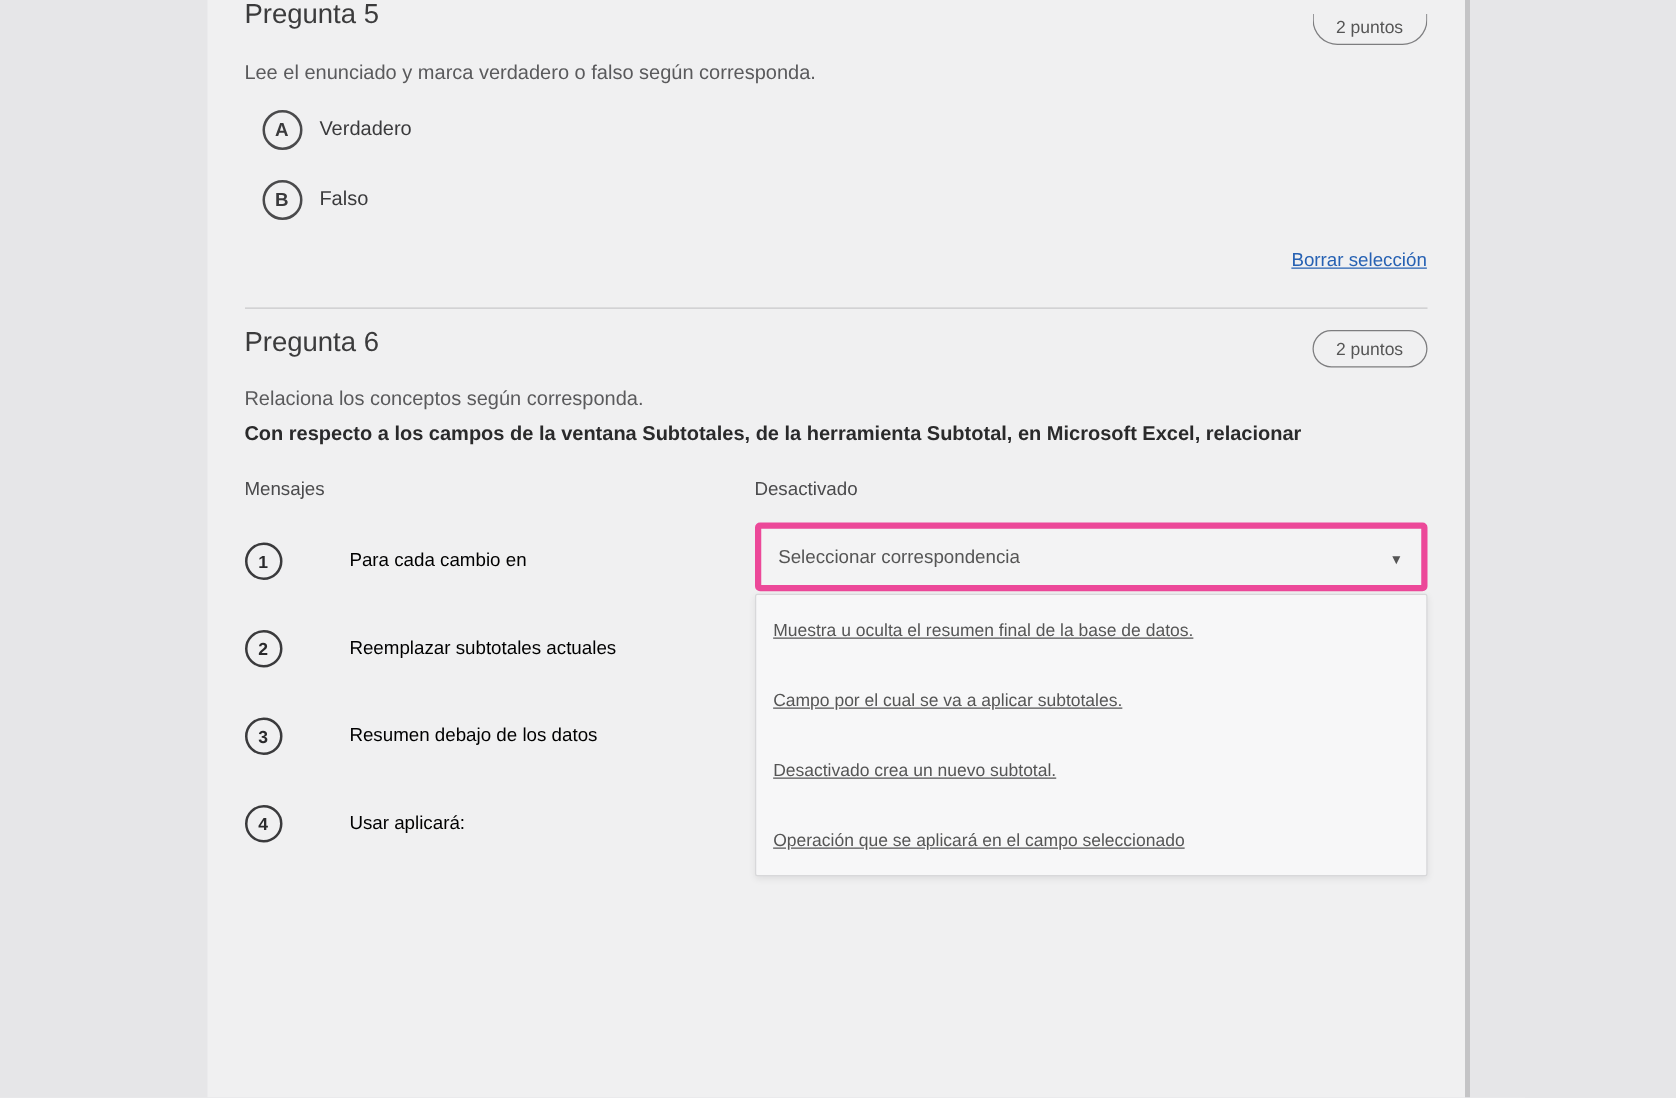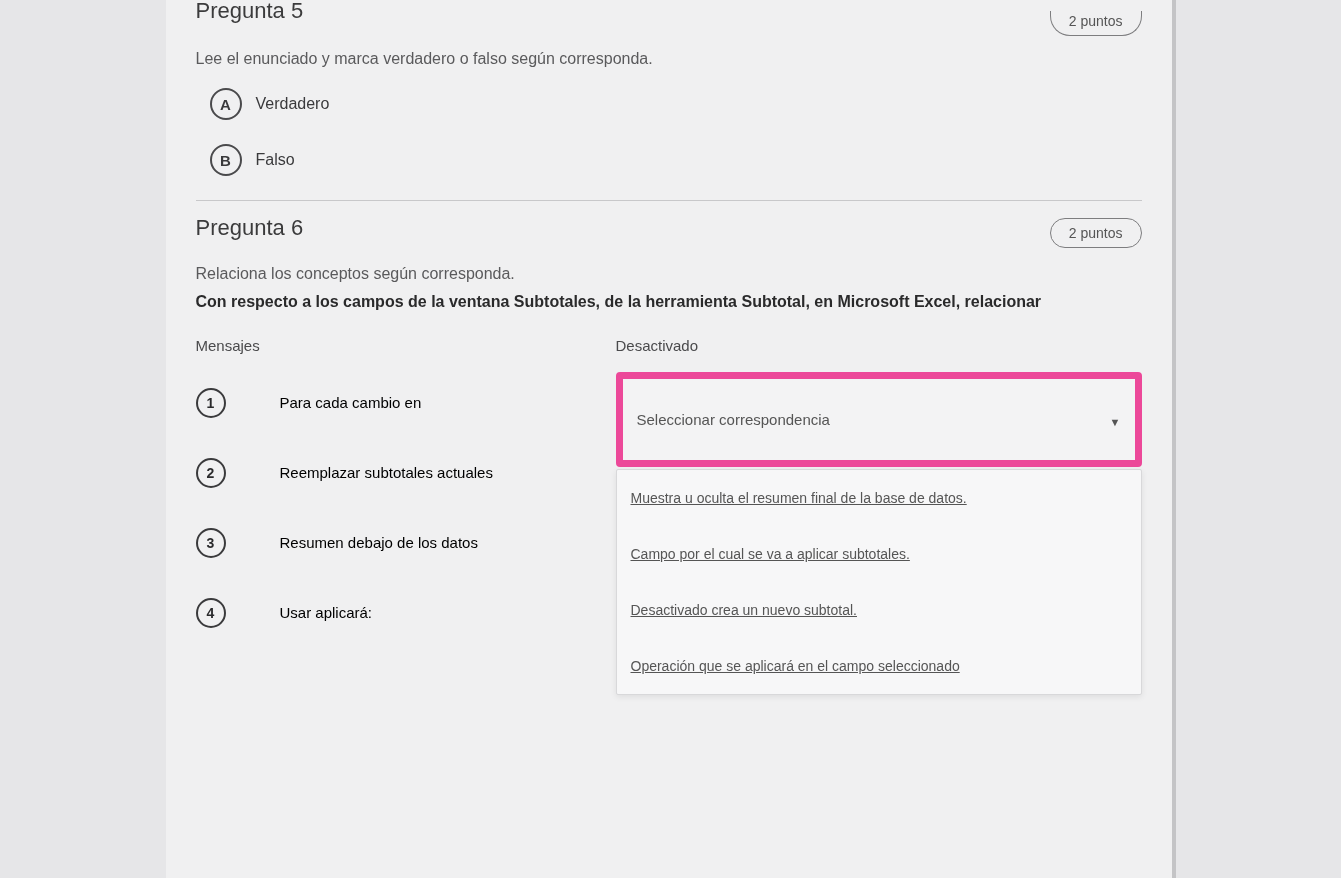--- a/index.html
+++ b/index.html
@@ -112,21 +112,21 @@
     font-size:15px;
     cursor:pointer;
   }
   hr.sep{
     border:none;
     border-top:1px solid #c8c8ca;
     margin:0 0 0 0;
   }
   .match-row{
     display:flex;
-    gap:40px;
+    gap:28px;
     margin-bottom:10px;
   }
   .match-col-left{
     width:380px;
   }
   .match-col-right{
     flex:1;
   }
   .col-head{
     font-size:15px;
@@ -153,24 +153,24 @@
     color:#2a2a2c;
     flex:0 0 auto;
   }
   .msg-label{
     font-size:15px;
     color:#000000;
     padding-left:40px;
   }
   .select-box{
     width:100%;
-    border:7px solid #ec4899;
+    border:5px solid #ec4899;
     border-radius:4px;
     background:#f3f3f4;
-    padding:32px 14px;
+    padding:14px 14px;
     font-size:15px;
     color:#555;
     display:flex;
     justify-content:space-between;
     align-items:flex-end;
     cursor:pointer;
     box-sizing:border-box;
   }
   .select-box .chev{
     font-size:11px;
@@ -208,20 +208,23 @@
       <div class="option-row">
         <div class="circle-letter">A</div>
         <div class="option-label">Verdadero</div>
       </div>
       <div class="option-row">
         <div class="circle-letter">B</div>
         <div class="option-label">Falso</div>
       </div>
     </div>
 
+    <div class="clear-link-row">
+      <span class="clear-link">Borrar selección</span>
+    </div>
 
     <hr class="sep">
 
     <div class="q-header">
       <div class="q-title">Pregunta 6</div>
       <div class="points-pill">2 puntos</div>
     </div>
 
     <p class="instruction-light">Relaciona los conceptos según corresponda.</p>
     <p class="instruction-bold" style="margin-bottom:4px">Con respecto a los campos de la ventana Subtotales, de la herramienta Subtotal, en Microsoft Excel, relacionar</p>

